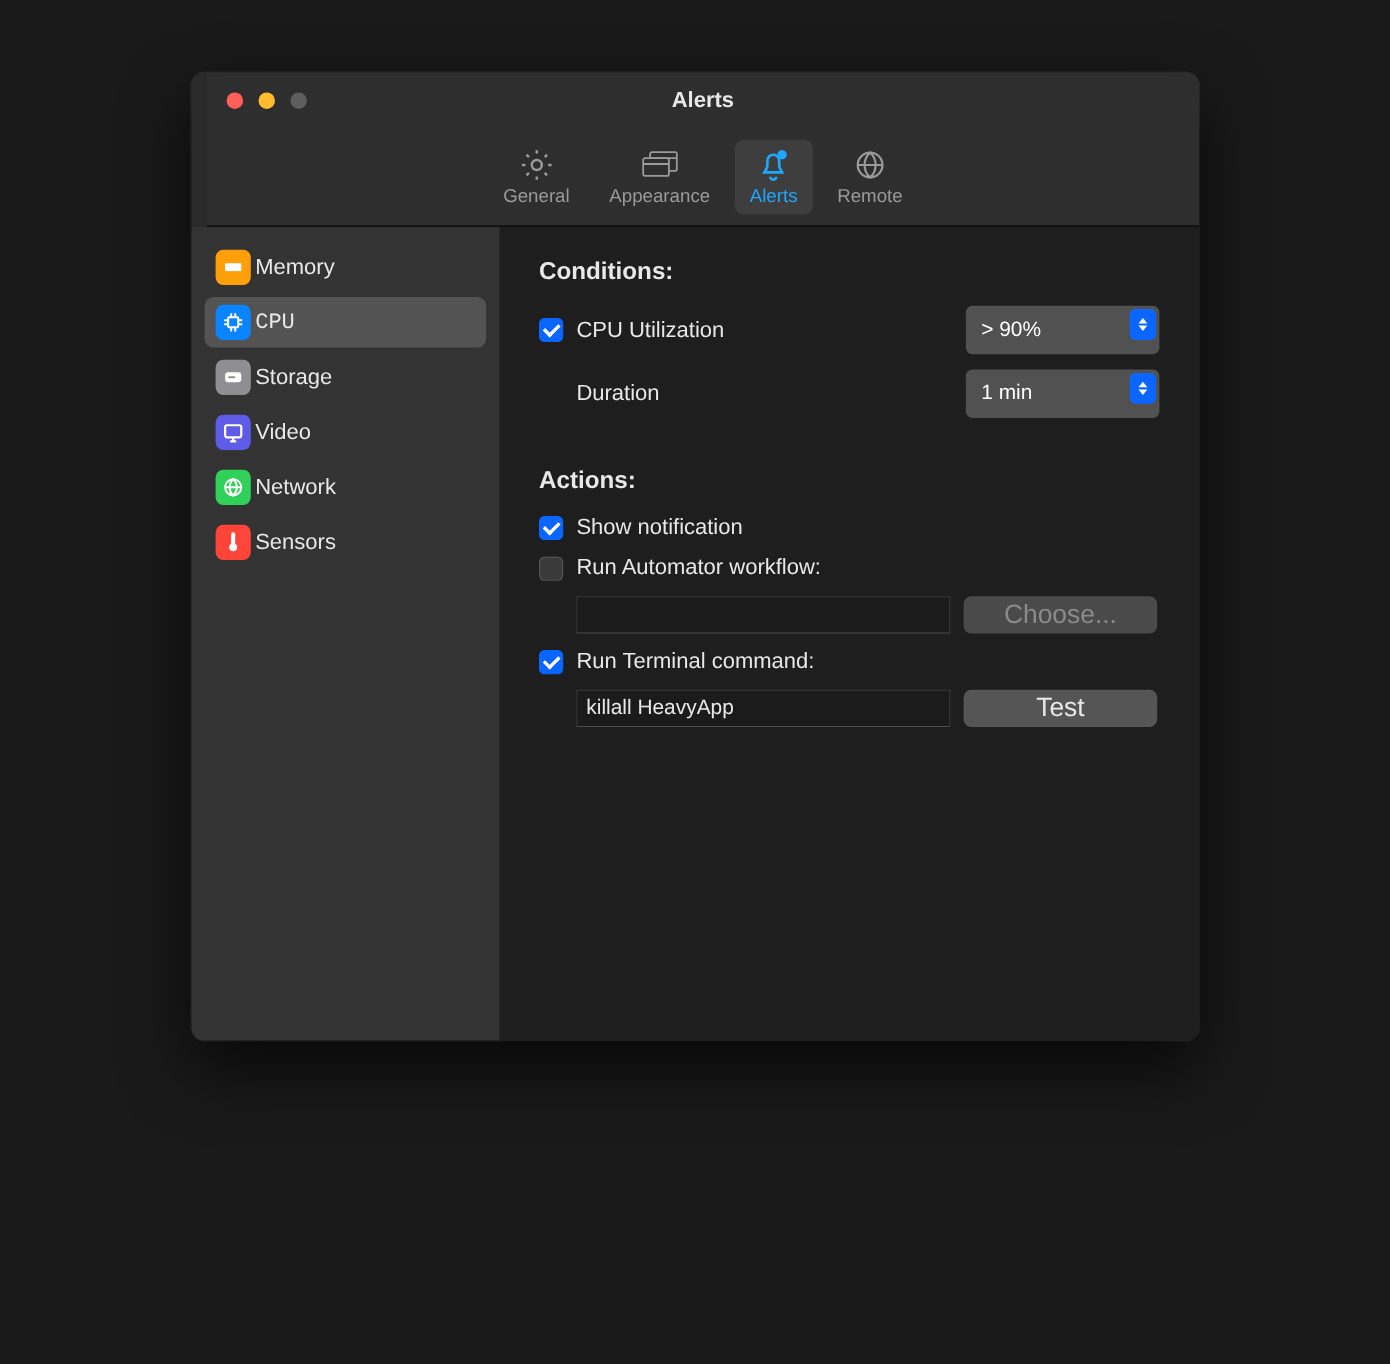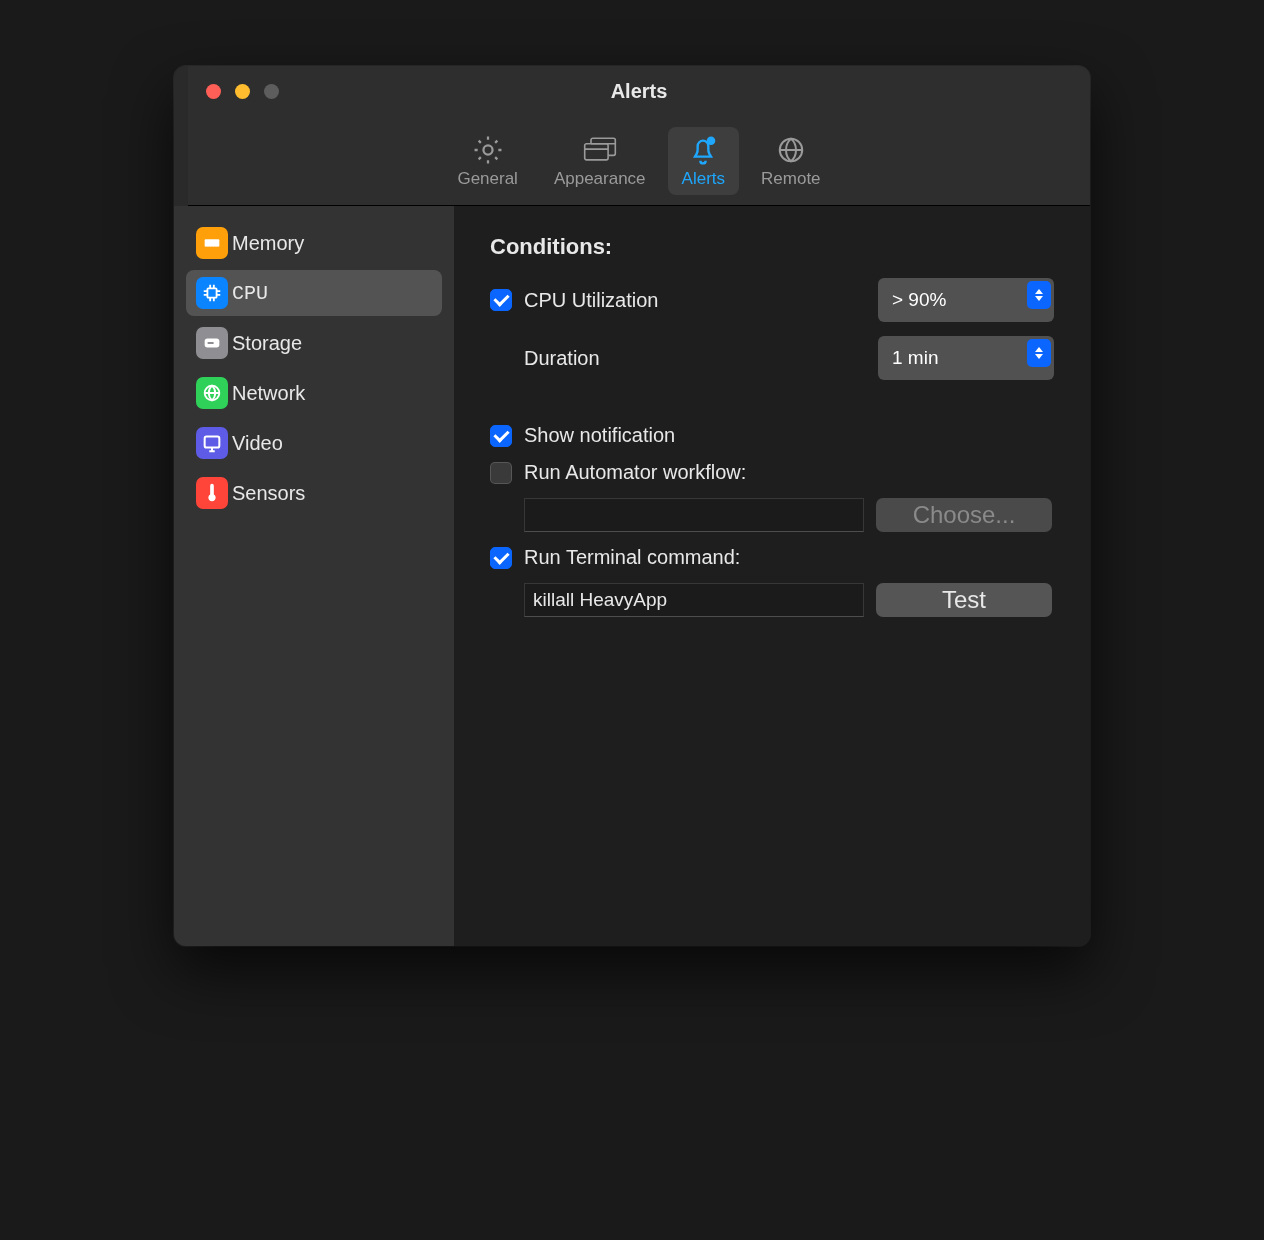--- a/index.html
+++ b/index.html
@@ -306,37 +306,37 @@
         <span class="sicon" style="background:#8e8e93">
           <svg width="22" height="22" viewBox="0 0 24 24" fill="white">
             <rect x="4" y="7" width="16" height="10" rx="3"></rect>
             <rect x="7" y="11" width="7" height="2" rx="1" fill="#8e8e93"></rect>
           </svg>
         </span>
         <span>Storage</span>
       </div>
 
       <div class="side-item">
+        <span class="sicon" style="background:#5e5ce6">
+          <svg width="22" height="22" viewBox="0 0 24 24" fill="none" stroke="white" stroke-width="2.2">
+            <rect x="4" y="5" width="16" height="12" rx="2"></rect>
+            <path d="M9 21h6M12 17v4"></path>
+          </svg>
+        </span>
+        <span>Video</span>
+      </div>
+
+      <div class="side-item">
         <span class="sicon" style="background:#30d158">
           <svg width="22" height="22" viewBox="0 0 24 24" fill="none" stroke="white" stroke-width="2">
             <circle cx="12" cy="12" r="8"></circle>
             <path d="M4 12h16M12 4c2.3 2 3.5 4.8 3.5 8s-1.2 6-3.5 8c-2.3-2-3.5-4.8-3.5-8S9.7 6 12 4Z"></path>
           </svg>
         </span>
         <span>Network</span>
-      </div>
-
-      <div class="side-item">
-        <span class="sicon" style="background:#5e5ce6">
-          <svg width="22" height="22" viewBox="0 0 24 24" fill="none" stroke="white" stroke-width="2.2">
-            <rect x="4" y="5" width="16" height="12" rx="2"></rect>
-            <path d="M9 21h6M12 17v4"></path>
-          </svg>
-        </span>
-        <span>Video</span>
       </div>
 
       <div class="side-item">
         <span class="sicon" style="background:#ff453a">
           <svg width="22" height="22" viewBox="0 0 24 24" fill="white">
             <path d="M10 4a2 2 0 1 1 4 0v9.5a4 4 0 1 1-4 0V4Z"></path>
           </svg>
         </span>
         <span>Sensors</span>
       </div>
@@ -360,20 +360,21 @@
         <span class="chk" style="visibility:hidden"></span>
         <span class="label">Duration</span>
         <div class="popup">
           <span>1 min</span>
           <span class="caret"></span>
         </div>
       </div>
 
       <div class="gap"></div>
 
+      <div class="section-h">Actions:</div>
 
       <div class="row">
         <span class="chk checked"></span>
         <span class="label">Show notification</span>
       </div>
 
       <div class="row">
         <span class="chk"></span>
         <span class="label">Run Automator workflow:</span>
       </div>

